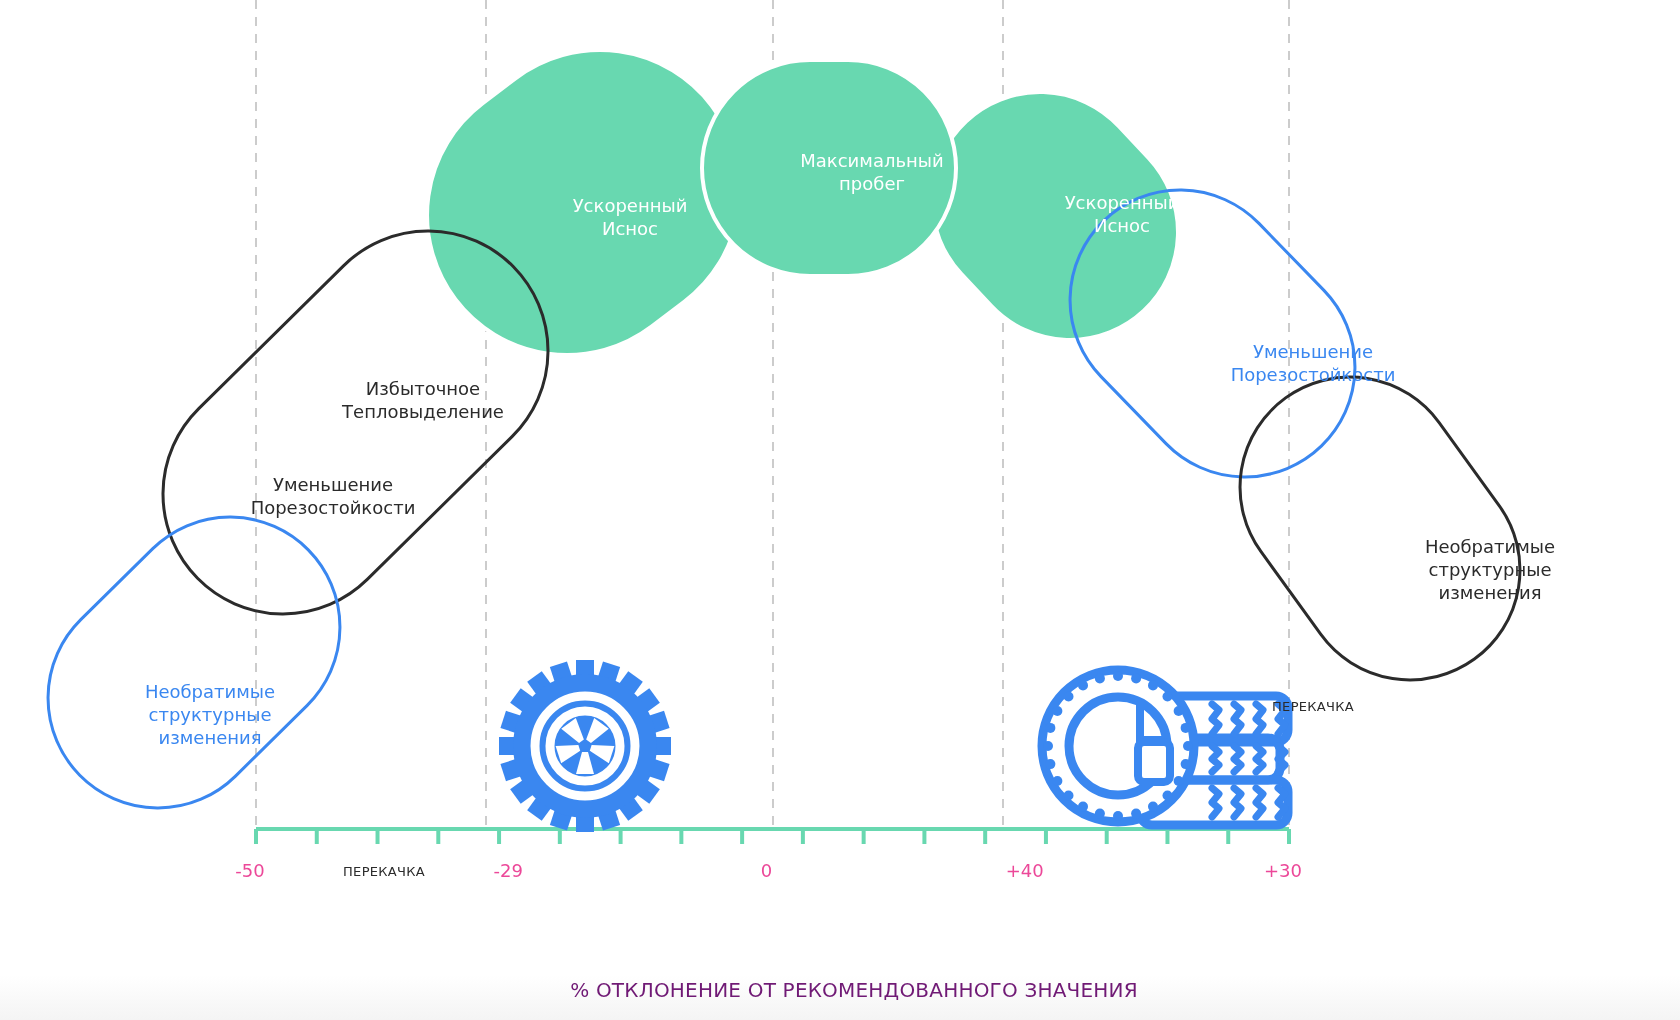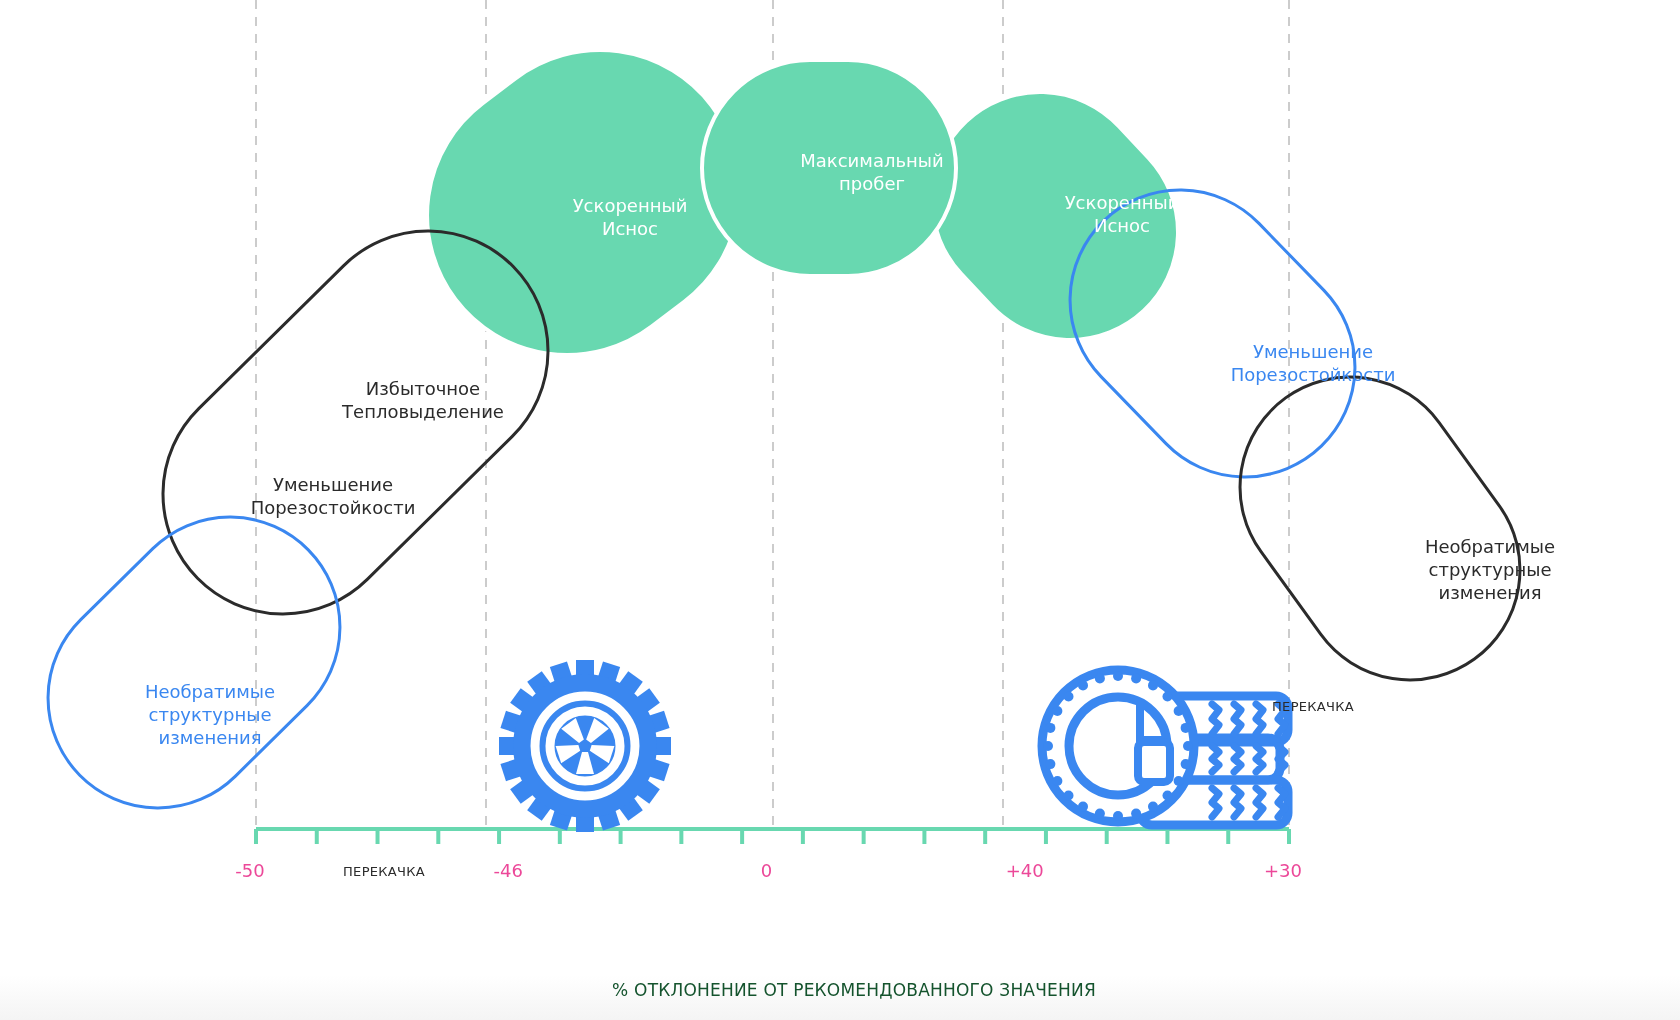--- a/index.html
+++ b/index.html
@@ -5,21 +5,21 @@
   html,body{margin:0;padding:0;background:#ffffff;}
   body{width:1680px;height:1020px;overflow:hidden;position:relative;font-family:"DejaVu Sans","Liberation Sans",sans-serif;}
   #stage{position:absolute;left:0;top:0;width:1636px;height:1020px;}
   .bottom-fade{position:absolute;left:0;top:975px;width:1680px;height:45px;background:linear-gradient(#ffffff,#f4f4f4);}
   .lbl{position:absolute;text-align:center;font-size:18px;line-height:23px;white-space:pre-line;transform:translate(-50%,-50%);}
   .lbl.white{color:#ffffff;}
   .lbl.dark{color:#2b2b2b;}
   .lbl.blue{color:#3a87f0;}
   .caps{position:absolute;font-size:13px;color:#2b2b2b;transform:translate(-50%,-50%);letter-spacing:0.3px;}
   .tick-label{position:absolute;font-size:18px;color:#ec4899;transform:translate(-50%,-50%);}
-  .axis-title{position:absolute;left:854px;top:990px;font-size:17px;color:#14532d;transform:translate(-50%,-50%);letter-spacing:0.2px;}
+  .axis-title{position:absolute;left:854px;top:990px;font-size:20px;color:#701a75;transform:translate(-50%,-50%);letter-spacing:0.2px;}
 </style>
 </head>
 <body>
 
 <div id="stage">
   <svg id="svg" width="1680" height="1020" viewBox="0 0 1680 1020">
     <g id="grid">
         <line x1="256" y1="0" x2="256" y2="825" stroke="#cccccc" stroke-width="2" stroke-dasharray="9 8"></line>
         <line x1="486" y1="0" x2="486" y2="825" stroke="#cccccc" stroke-width="2" stroke-dasharray="9 8"></line>
         <line x1="773" y1="0" x2="773" y2="825" stroke="#cccccc" stroke-width="2" stroke-dasharray="9 8"></line>
@@ -163,21 +163,21 @@
 Порезостойкости</div>
   <div class="lbl dark" style="left:1490px;top:569px;">Необратимые
 структурные
 изменения</div>
 
   <div class="caps" style="left:384px;top:871px;">ПЕРЕКАЧКА</div>
   <div class="caps" style="left:1313px;top:706px;">ПЕРЕКАЧКА</div>
 
   <div id="tick-labels">
       <div class="tick-label" style="left: 250px; top: 870px;">-50</div>
-      <div class="tick-label" style="left: 508.25px; top: 870px;">-46</div>
+      <div class="tick-label" style="left: 508.25px; top: 870px;">-29</div>
       <div class="tick-label" style="left: 766.5px; top: 870px;">0</div>
       <div class="tick-label" style="left: 1024.75px; top: 870px;">+40</div>
       <div class="tick-label" style="left: 1283px; top: 870px;">+30</div>
     </div>
 
   <div class="bottom-fade"></div>
   <div class="axis-title">% ОТКЛОНЕНИЕ ОТ РЕКОМЕНДОВАННОГО ЗНАЧЕНИЯ</div>
 </div>
 
 </body></html>

